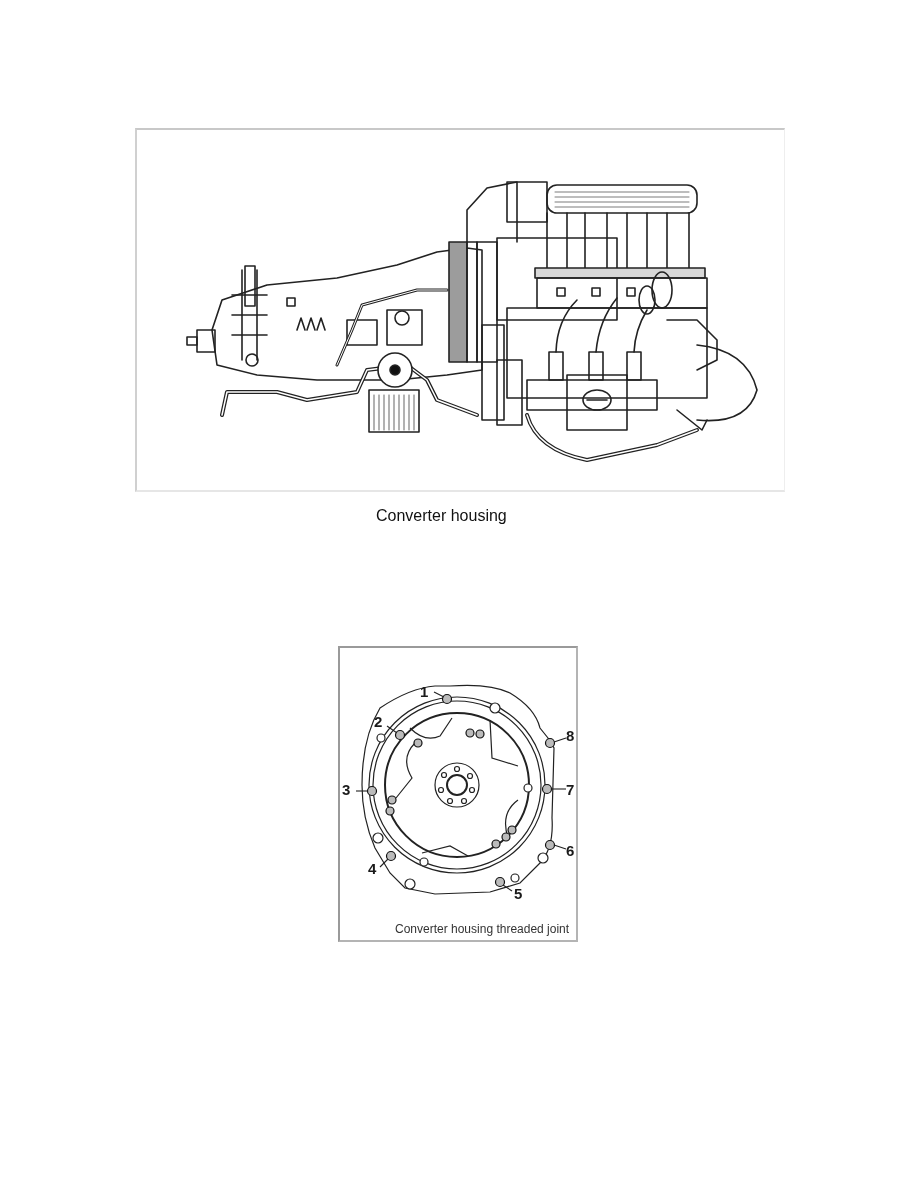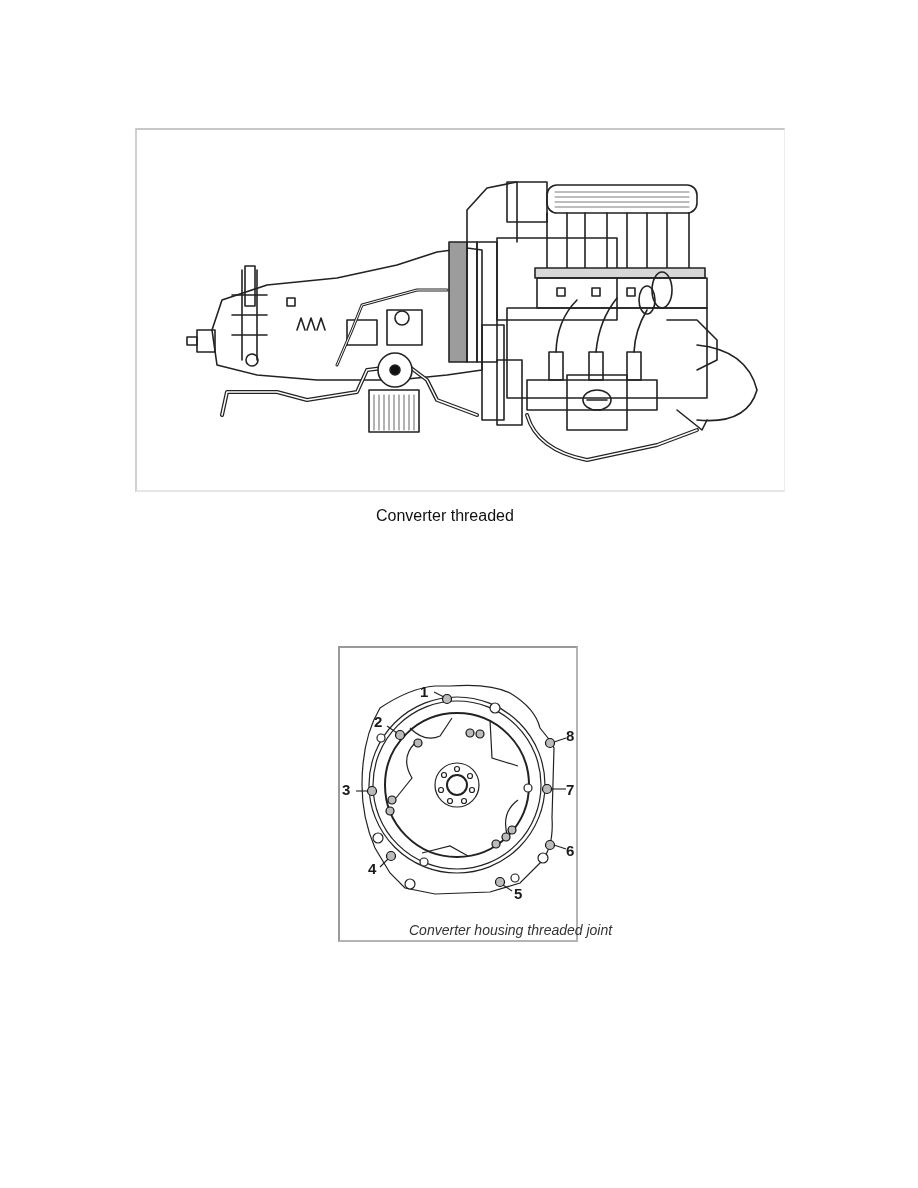--- a/index.html
+++ b/index.html
@@ -9,21 +9,21 @@
           border-top: 2px solid #c8c8c8; border-left: 2px solid #d0d0d0;
           border-bottom: 2px solid #e6e6e6; border-right: 1px solid #eeeeee;
           box-sizing: border-box; background: #fff; }
   .fig1 svg { position: absolute; left: 0; top: 0; }
   .cap1 { position: absolute; left: 376px; top: 507px; font-size: 16px; color: #111; }
   .fig2 { position: absolute; left: 338px; top: 646px; width: 240px; height: 296px;
           border-top: 2px solid #9a9a9a; border-left: 2px solid #9a9a9a;
           border-right: 2px solid #b4b4b4; border-bottom: 2px solid #b4b4b4;
           box-sizing: border-box; background: #fff; }
   .fig2 svg { position: absolute; left: 0; top: 0; }
-  .cap2 { position: absolute; left: 69px; top: 274px; font-size: 14px; color: #333; white-space: nowrap; font-style: italic; }
+  .cap2 { position: absolute; left: 55px; top: 274px; font-size: 12px; color: #333; white-space: nowrap; }
   .num { position: absolute; font-weight: bold; font-size: 15px; color: #1a1a1a; line-height: 1; }
 </style>
 </head>
 <body>
 
 <div class="fig1">
   <svg width="650" height="364" viewBox="0 0 650 364" fill="none" stroke="#222" stroke-width="1.6" stroke-linejoin="round" stroke-linecap="round">
 
     <path d="M75 200 L85 170 L130 155 L200 148 L260 135 L300 122 L330 118 L345 120 L345 240 L310 245 L260 250 L180 250 L120 245 L80 235 Z"></path>
 
@@ -107,21 +107,21 @@
     <path d="M390 285 Q400 320 450 330 L520 315 L560 300" stroke-width="4"></path>
     <path d="M390 285 Q400 320 450 330 L520 315 L560 300" stroke="#fff" stroke-width="1.5"></path>
 
     <ellipse cx="525" cy="160" rx="10" ry="18"></ellipse>
     <ellipse cx="510" cy="170" rx="8" ry="14"></ellipse>
     <path d="M530 190 L560 190 L580 210 L580 230 L560 240"></path>
     <path d="M560 215 Q610 220 620 260 Q610 295 560 290"></path>
     <path d="M540 280 L565 300 L570 290"></path>
   </svg>
 </div>
-<div class="cap1">Converter threaded</div>
+<div class="cap1">Converter housing</div>
 
 <div class="fig2">
   <svg width="240" height="296" viewBox="0 0 240 296" fill="none" stroke="#222" stroke-width="1.2">
 
     <path d="M40 60 Q70 40 95 38 L110 38 Q150 35 170 45 Q195 60 200 80 L208 90 L214 100 L212 170 Q214 200 200 215 L180 235 L150 244 L95 246 L65 240 L50 225 L35 200 Q22 170 22 137 Q22 90 40 60 Z"></path>
     <circle cx="117" cy="137" r="88"></circle>
     <circle cx="117" cy="137" r="84"></circle>
     <circle cx="117" cy="137" r="72" stroke-width="2"></circle>
 
     <path d="M70 80 Q85 95 100 88 L112 70"></path>

